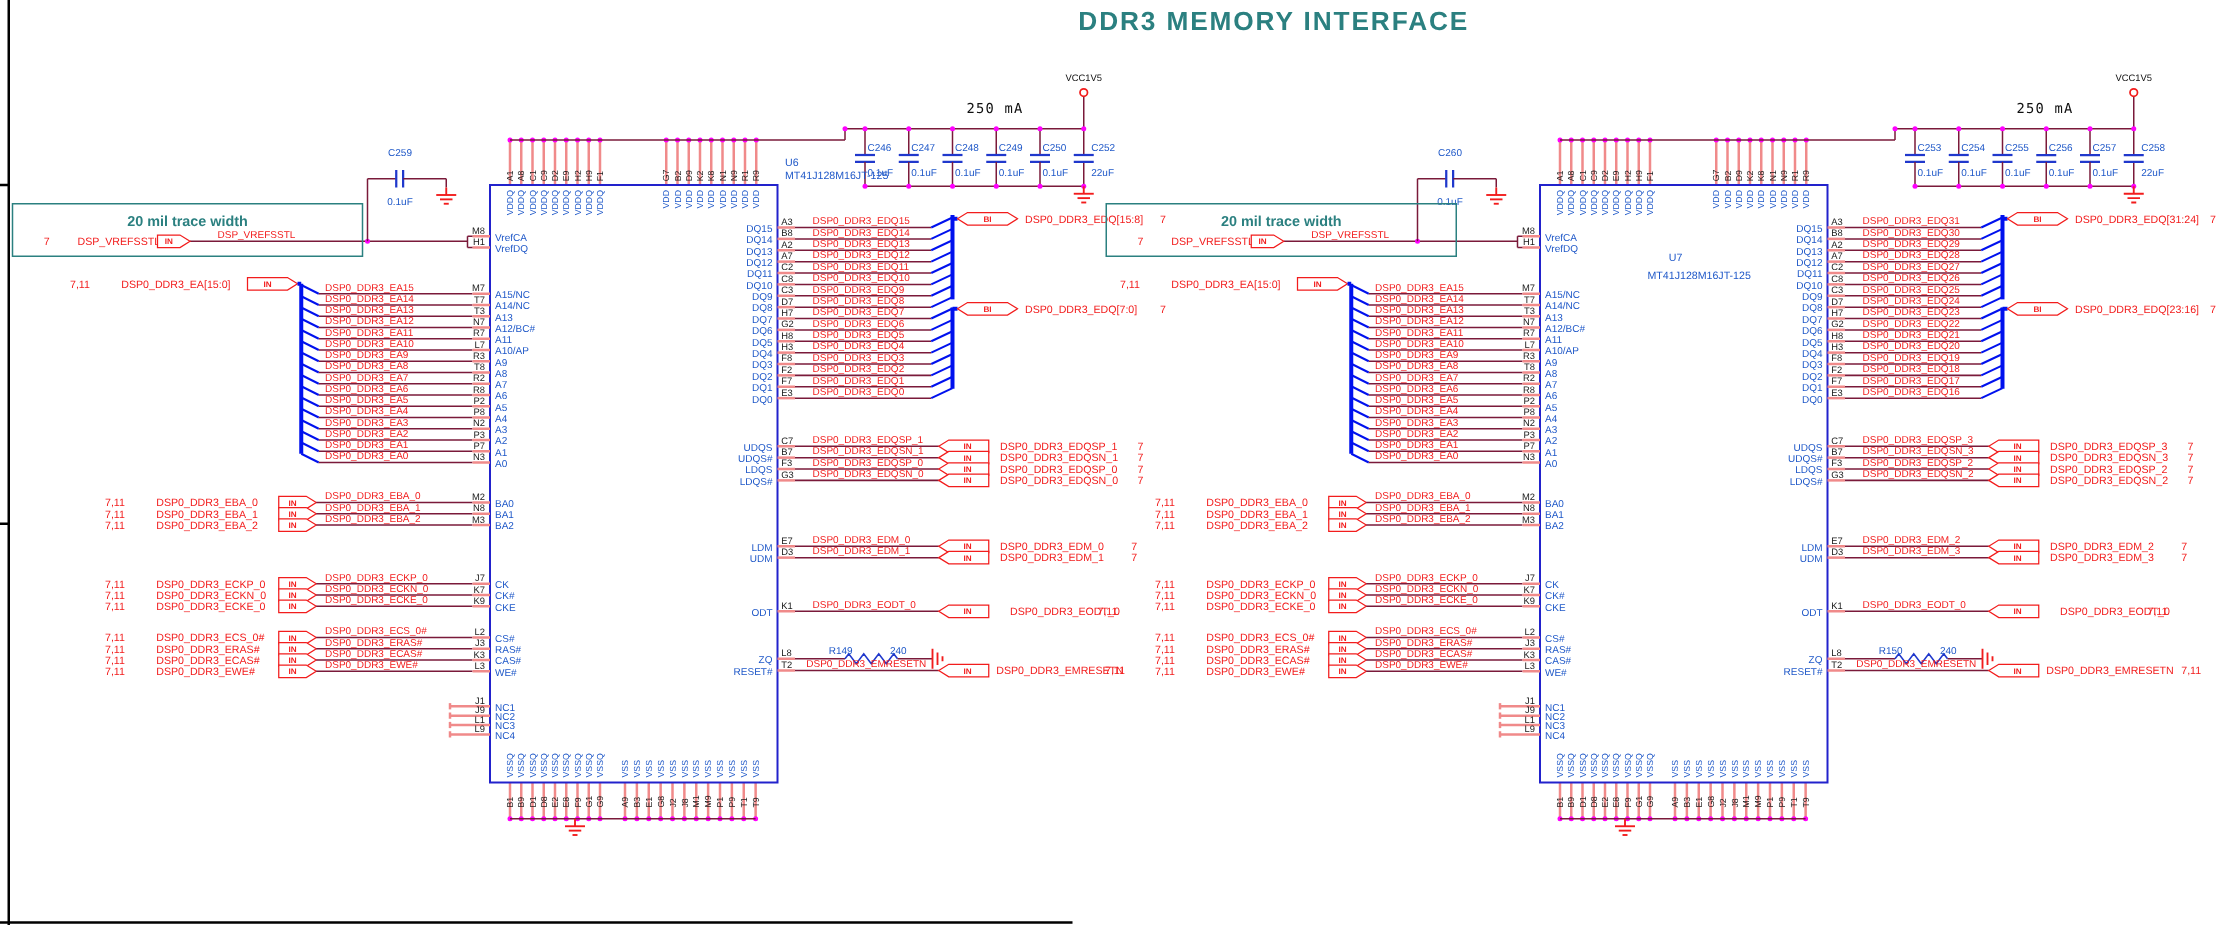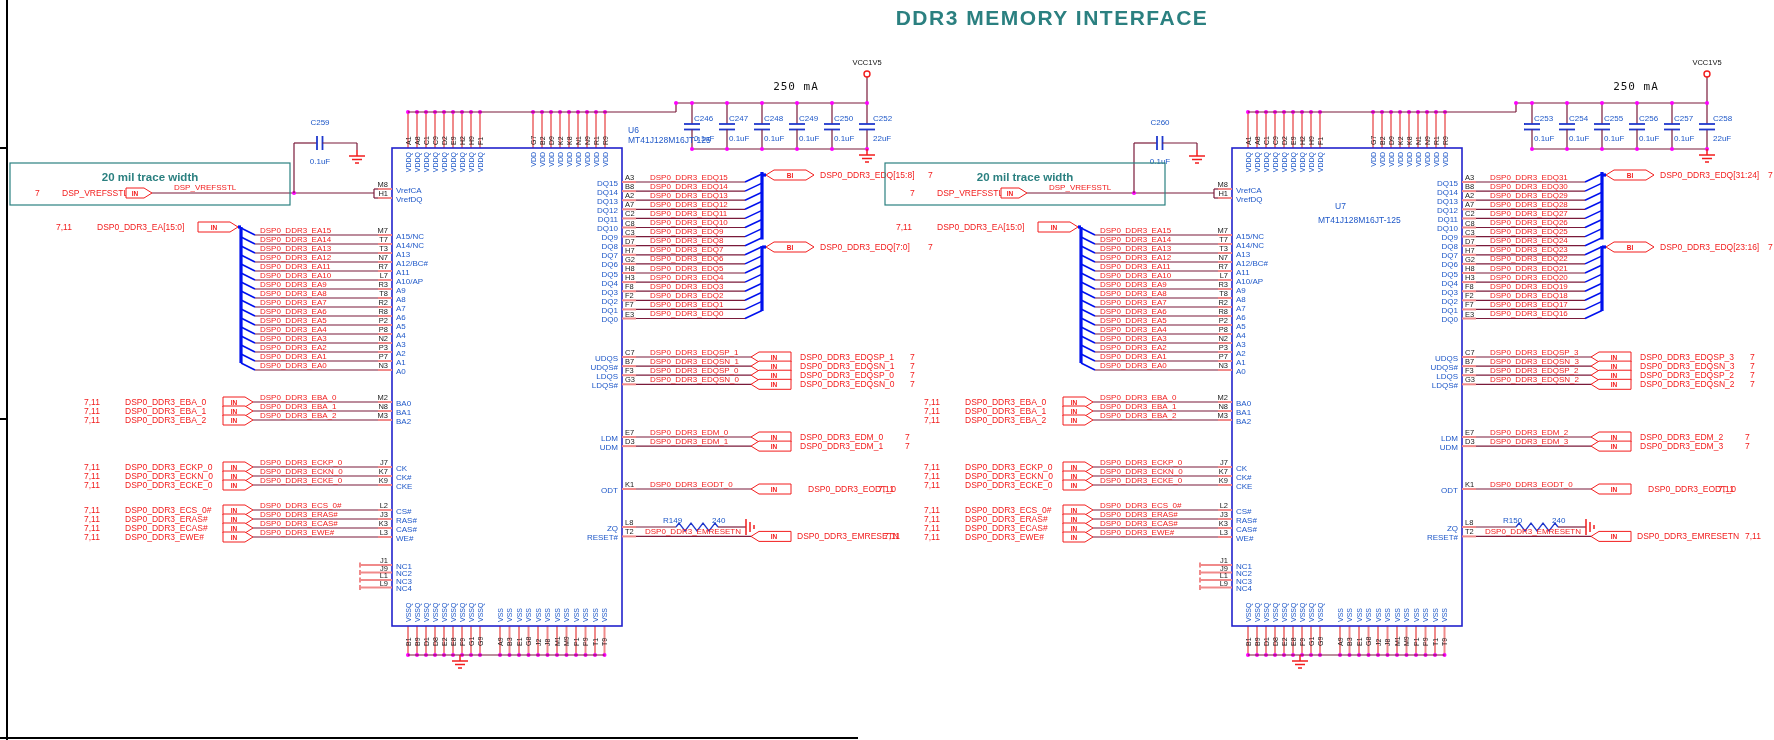--- a/index.html
+++ b/index.html
@@ -1,20 +1,20 @@
 <!DOCTYPE html>
 <html style="--teal: #2b8080; --red: #f21c1c; --wire: #7a1a3a; --salmon: #f08a8a; --blue: #2038cc; --tblue: #1f58c8; --bus: #0011ee; --magenta: #ff00ff;"><head>
 <meta charset="utf-8">
 <style>
   html,body{margin:0;padding:0;background:#ffffff;}
   .sheet{position:relative;width:1774px;height:740px;background:#fff;overflow:hidden;
          font-family:"Liberation Sans",sans-serif;}
   .frame-v{position:absolute;background:#000;}
   .frame-h{position:absolute;background:#000;}
-  .page-title{position:absolute;top:6px;left:1052px;transform:translateX(-50%);
+  .page-title{position:absolute;top:6px;left:1019px;transform:translateX(-50%);
     font-size:21px;font-weight:bold;letter-spacing:1.5px;color:var(--teal);white-space:nowrap;}
   svg text{font-family:"Liberation Sans",sans-serif;}
   .wire{stroke:var(--wire);stroke-width:1.2;fill:none;}
   .stub{stroke:var(--salmon);stroke-width:2;fill:none;}
   .bus{stroke:var(--bus);stroke-width:3.2;fill:none;}
   .bus2{stroke:var(--bus);stroke-width:1.6;fill:none;}
   .chip{fill:none;stroke:#2222cc;stroke-width:1.6;}
   .capline{stroke:var(--blue);stroke-width:1.8;}
   .res{stroke:var(--blue);stroke-width:1.3;fill:none;}
   .gnd{stroke:var(--red);stroke-width:1.5;}

